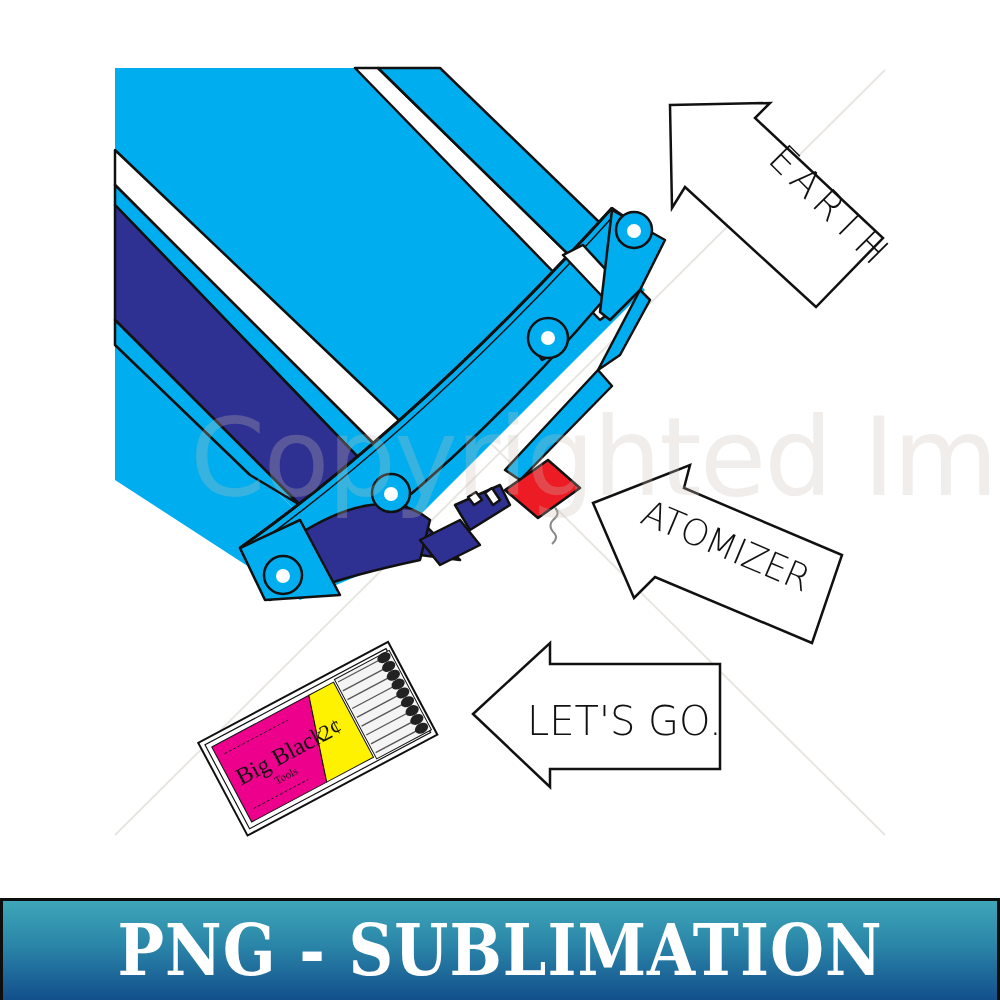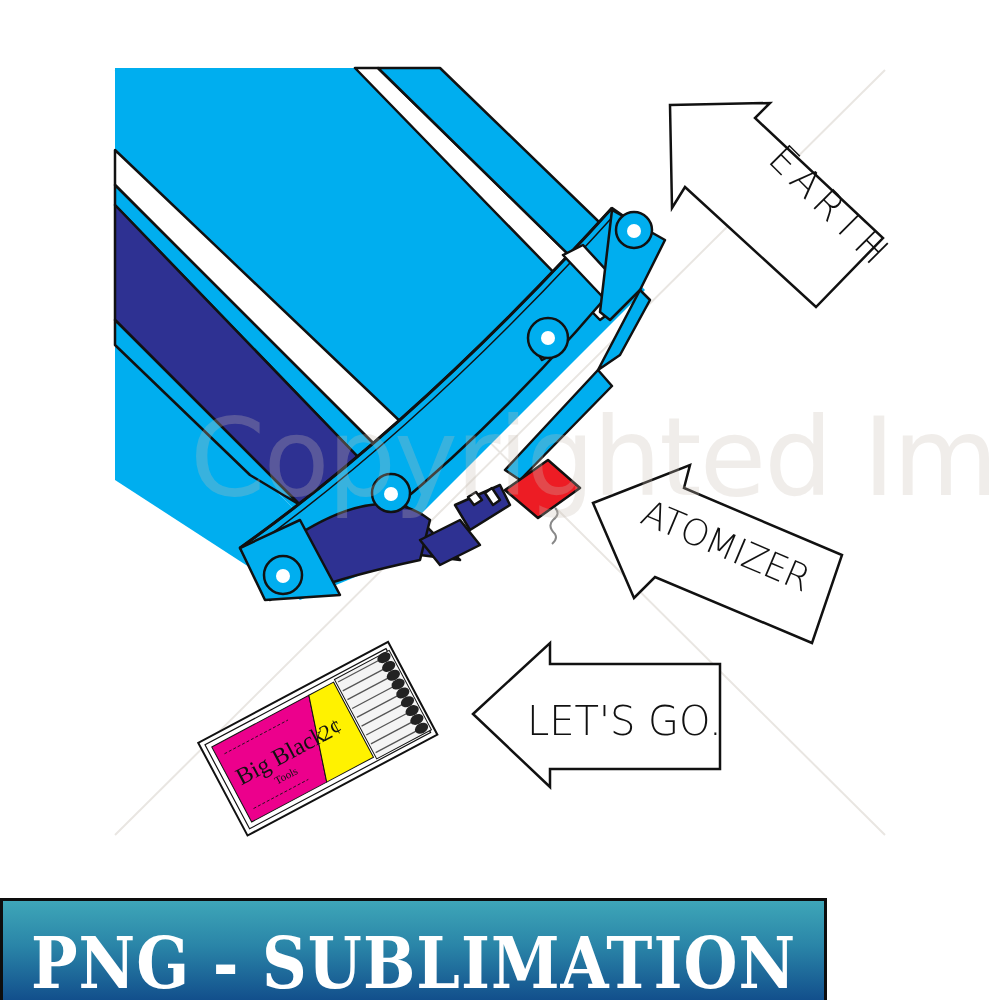--- a/index.html
+++ b/index.html
@@ -16,25 +16,25 @@
       fill: #111111;
     }
     .watermark {
       position: absolute; left: 190px; top: 395px;
       font-family: "DejaVu Sans", sans-serif;
       font-size: 108px; letter-spacing: -2px;
       color: rgba(200,190,180,0.28);
       white-space: nowrap; pointer-events: none;
     }
     .banner {
-      position: absolute; left: 0; top: 898px; width: 827px; height: 102px;
+      position: absolute; left: 0; top: 898px; width: 1000px; height: 102px;
       box-sizing: border-box;
       border-top: 3px solid #0d0d0d; border-left: 3px solid #0d0d0d; border-right: 3px solid #0d0d0d;
       background: linear-gradient(to bottom, #3ea6b8 0%, #2a85a8 45%, #124f8c 100%);
-      display: flex; align-items: flex-end; justify-content: center;
+      display: flex; align-items: center; justify-content: center;
     }
     .banner-text {
       font-family: "DejaVu Serif", serif;
       font-weight: bold;
       font-size: 62px;
       color: #ffffff;
       letter-spacing: 1px;
       transform: scaleY(1.15);
     }
   </style>

